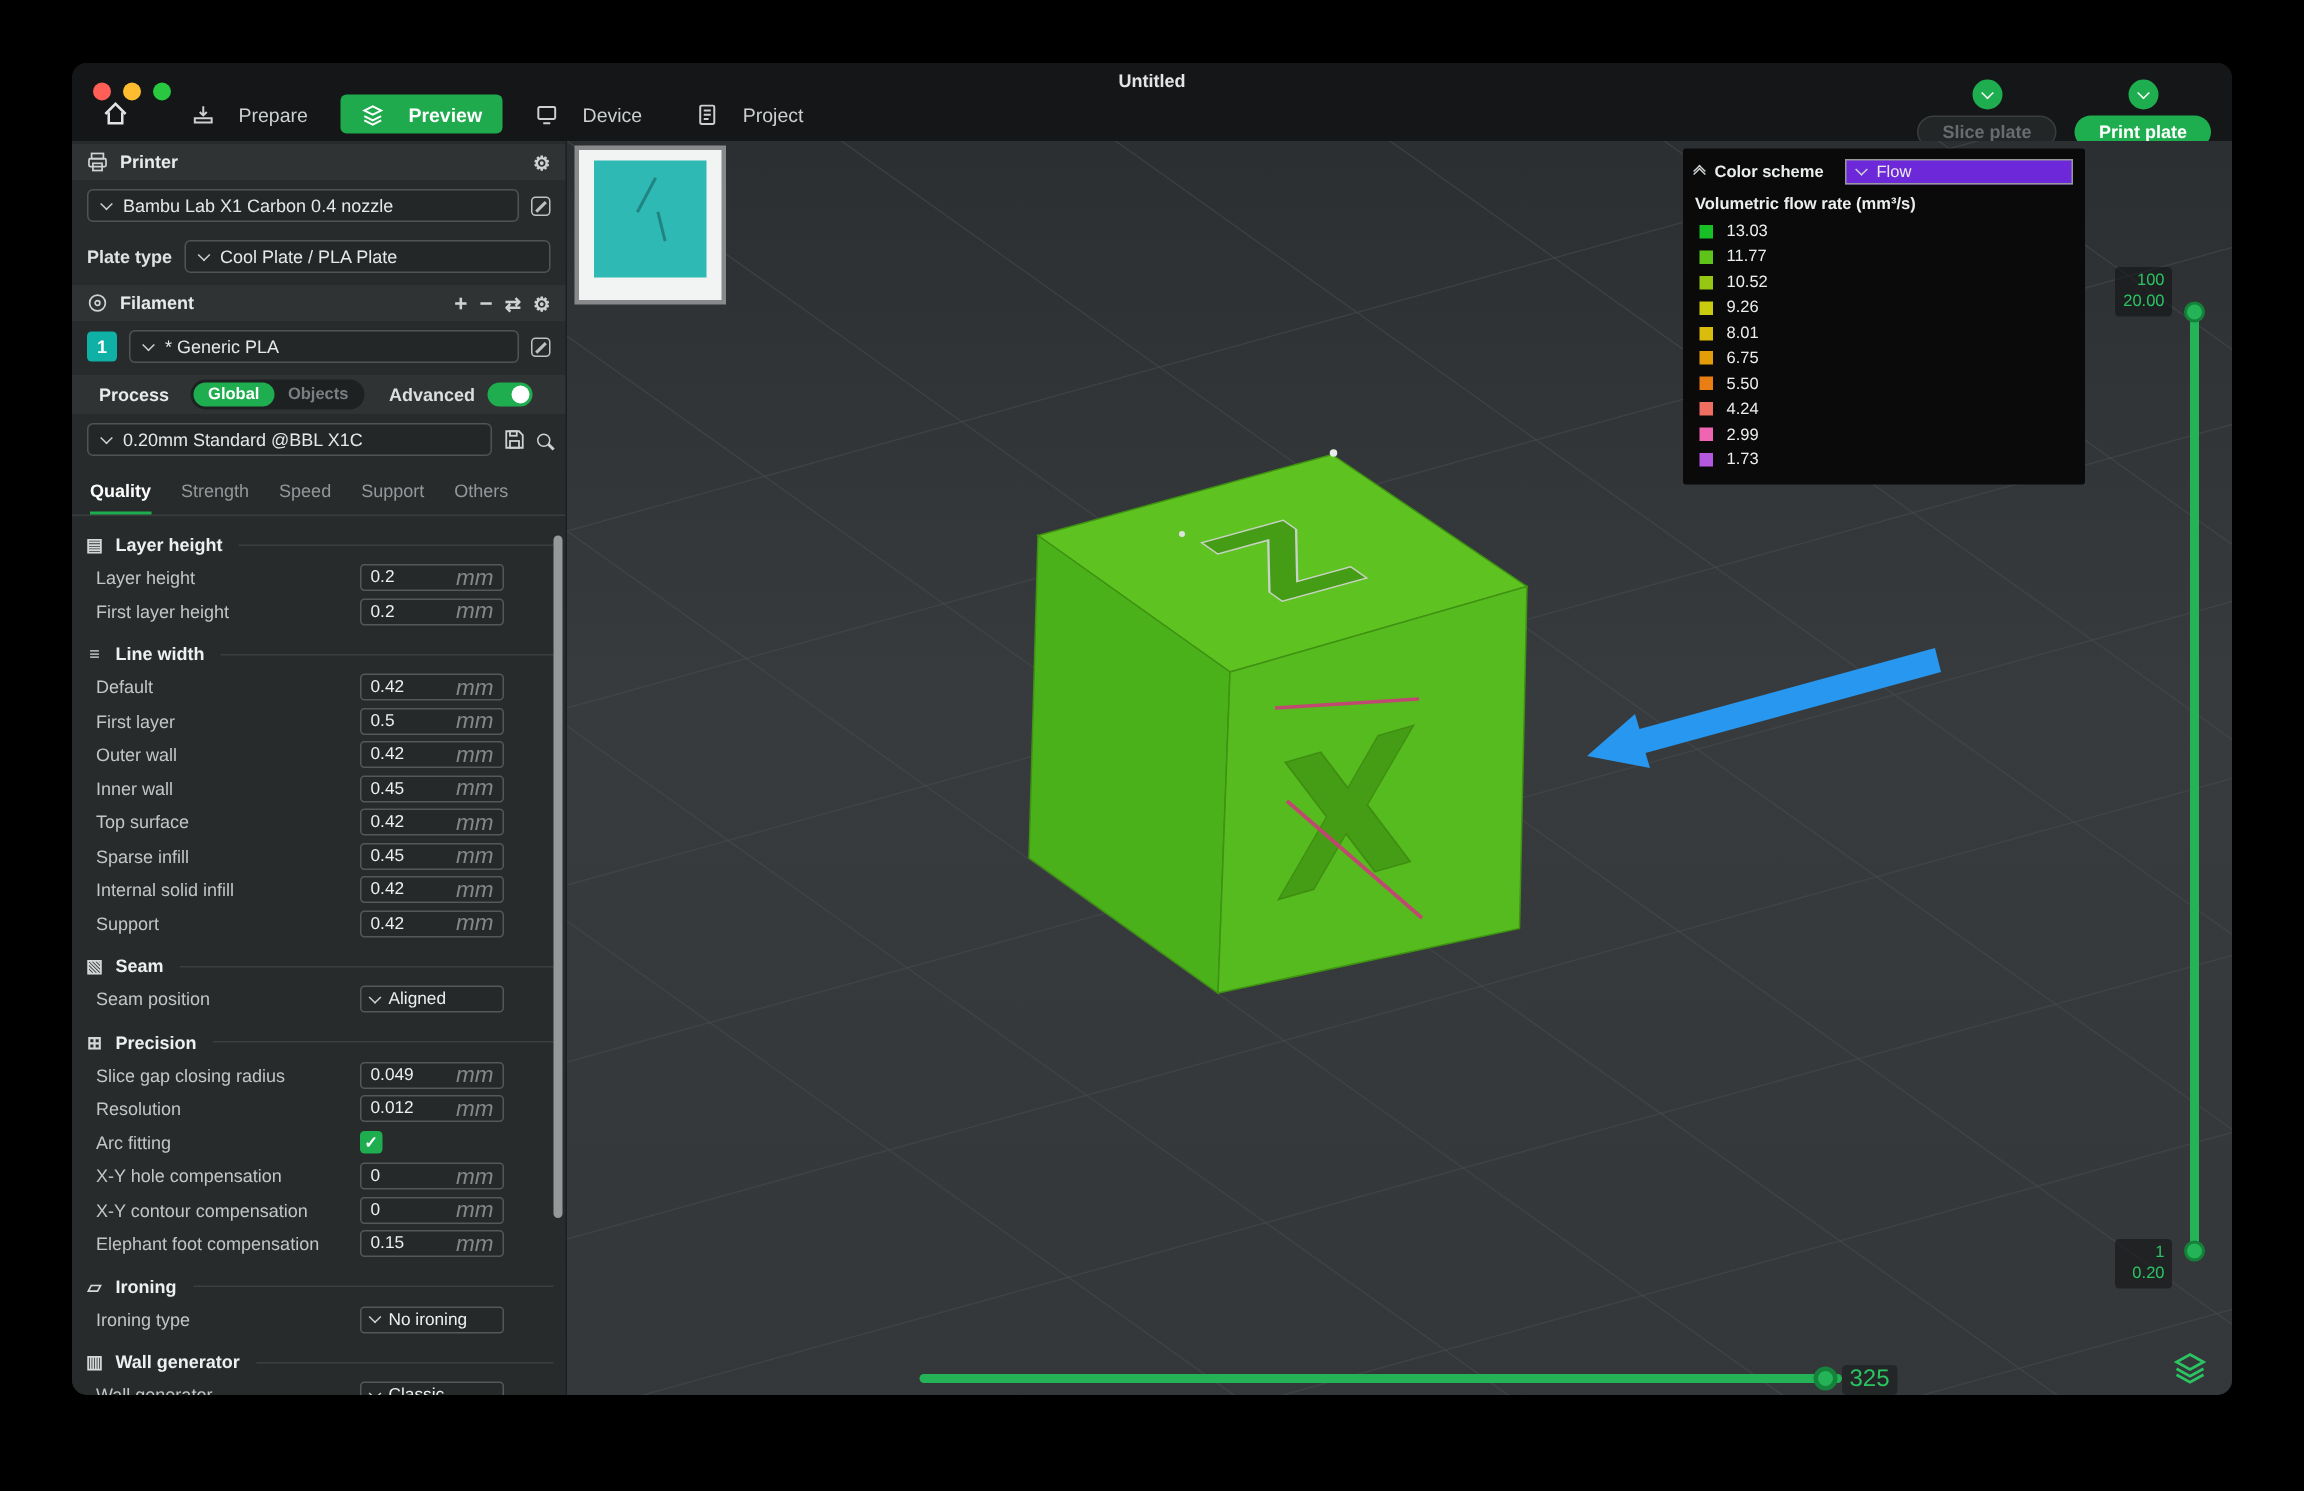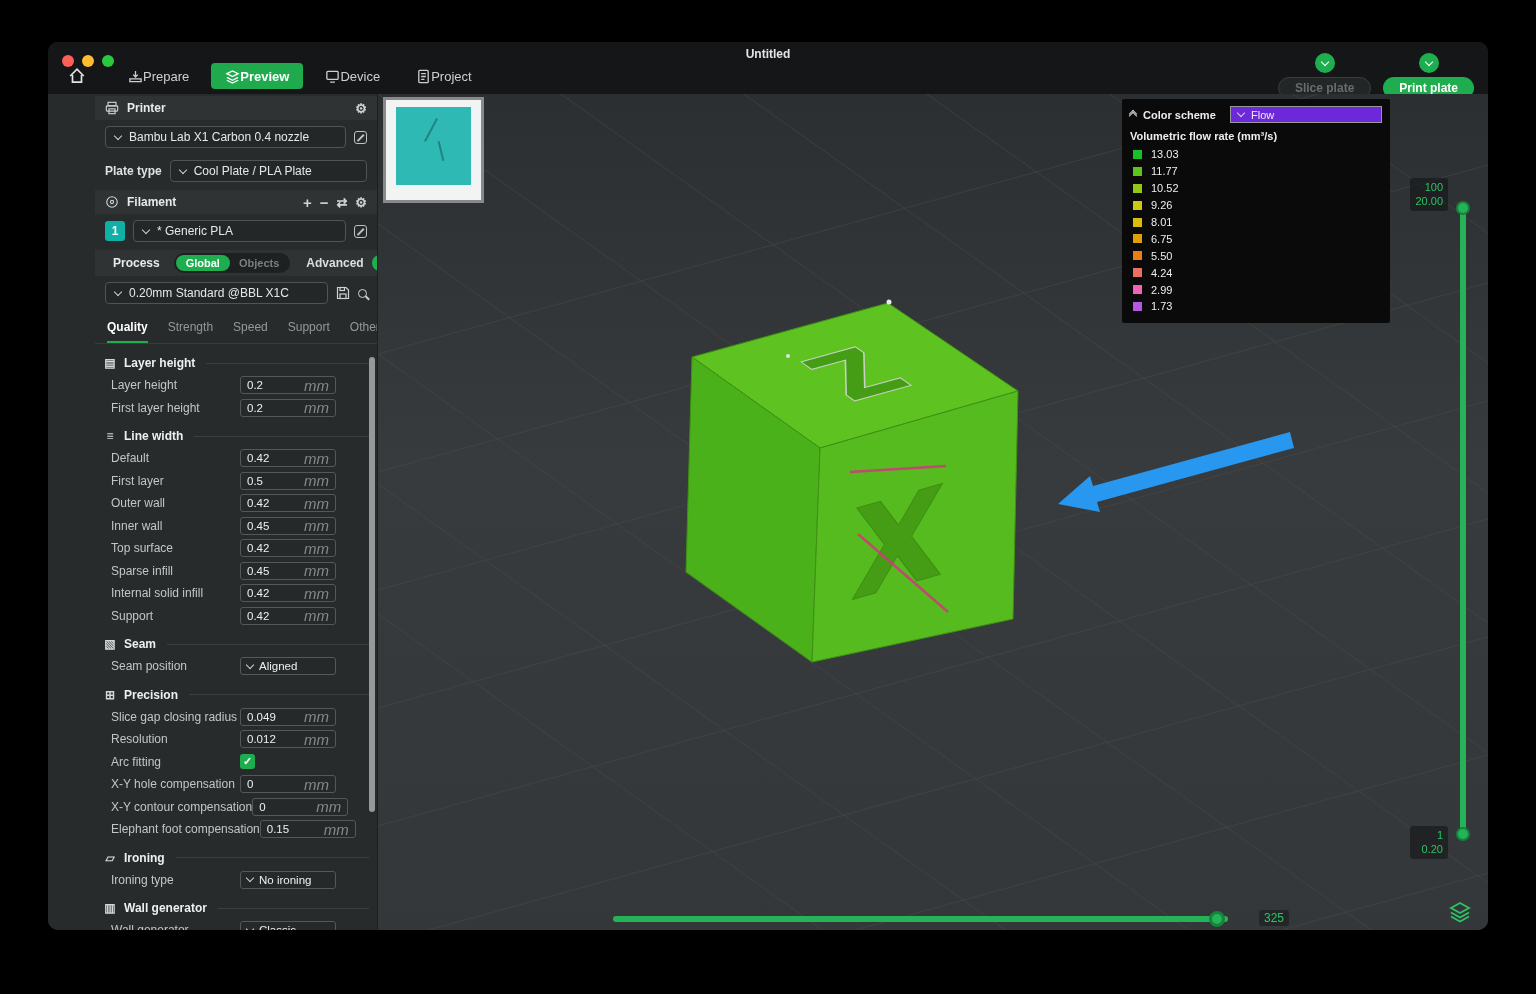--- a/index.html
+++ b/index.html
@@ -14,36 +14,36 @@
   
   .header{position:relative;height:52px;background:#141617;}
   .win-title{position:absolute;top:5px;left:0;right:0;text-align:center;
              color:#e3e5e5;font-size:12px;font-weight:bold;}
   .lights{position:absolute;left:14px;top:13px;display:flex;gap:8px;}
   .light{width:12px;height:12px;border-radius:50%;}
   .light.red{background:#ff5f57;} .light.yellow{background:#febc2e;} .light.green{background:#28c840;}
   .nav{position:absolute;left:0;right:0;bottom:3px;height:30px;display:flex;align-items:center;
        padding:0 14px;gap:8px;}
   .homebtn{width:30px;height:26px;display:flex;align-items:center;justify-content:center;color:#e2e4e4;margin-right:14px;}
-  .tab{height:26px;display:flex;align-items:center;gap:0;padding:0 14px;border-radius:4px;
+  .tab{height:26px;display:flex;align-items:center;gap:16px;padding:0 14px;border-radius:4px;
        color:#cdd0d1;font-size:13px;}
   .tab.active{background:#1faa4e;color:#fff;font-weight:bold;}
   .tab svg{flex:none;}
   .actions{margin-left:auto;display:flex;align-items:center;gap:12px;}
   .splitbtn{display:flex;align-items:center;gap:4px;flex-direction:column;}
   .splitbtn .circ{width:20px;height:20px;border-radius:50%;background:#1fae4f;display:flex;
                   align-items:center;justify-content:center;color:#fff;}
   .splitbtn .pill{height:22px;border-radius:11px;display:flex;align-items:center;padding:0 16px;
                   font-size:12px;font-weight:bold;}
   .pill.disabled{background:#232627;border:1px solid #3a3d3e;color:#686c6e;}
   .pill.primary{background:#1fae4f;color:#fff;}
 
   
   .main{display:flex;height:882px;}
-  .sidebar{width:330px;flex:none;background:#282b2c;position:relative;border-right:1px solid #1c1e1f;overflow:hidden;padding-left:47px;}
+  .sidebar{width:330px;flex:none;background:#282b2c;position:relative;border-right:1px solid #1c1e1f;overflow:hidden;}
   .viewport{flex:1;position:relative;overflow:hidden;
             background:linear-gradient(#2c2f31 0%,#383b3d 42%,#343739 100%);}
 
   
   .sec-h{display:flex;align-items:center;height:24px;background:#303334;margin-top:2px;
          padding:0 10px;gap:8px;color:#e8eaea;font-size:12px;font-weight:bold;}
   .sec-h .sp{flex:1;}
   .ic{display:inline-flex;align-items:center;justify-content:center;color:#cfd2d3;}
   .glyph{font-size:13px;line-height:1;color:#cfd2d3;}
   .row{display:flex;align-items:center;padding:6px 10px;gap:8px;}
@@ -119,21 +119,21 @@
   .vhandle{position:absolute;left:-4px;width:14px;height:14px;border-radius:50%;background:#24b457;
            border:2px solid #14803a;}
   .vhandle.top{top:-7px;} .vhandle.bottom{bottom:-7px;}
   .vbadge{position:absolute;width:38px;text-align:right;color:#2bc463;font-size:11px;line-height:1.3;
           background:rgba(15,17,18,.55);padding:2px 5px;border-radius:3px;}
   .vbadge.top{left:1032px;top:84px;} .vbadge.bottom{left:1032px;top:732px;}
 
   .hslider{position:absolute;left:235px;top:822px;width:615px;height:6px;background:#24b457;border-radius:3px;}
   .hhandle{position:absolute;left:596px;top:-5px;width:16px;height:16px;border-radius:50%;
            background:#24b457;border:3px solid #15833c;}
-  .hvalue{position:absolute;left:881px;top:816px;color:#2bc463;font-size:12px;
+  .hvalue{position:absolute;left:850px;top:816px;color:#2bc463;font-size:16px;
           background:rgba(15,17,18,.45);padding:1px 5px;border-radius:3px;}
   .layers-btn{position:absolute;left:1070px;top:806px;color:#2bc463;}
 </style>
 </head>
 <body>
 
 <div class="window">
 
   <div class="header">
     <div class="lights">

